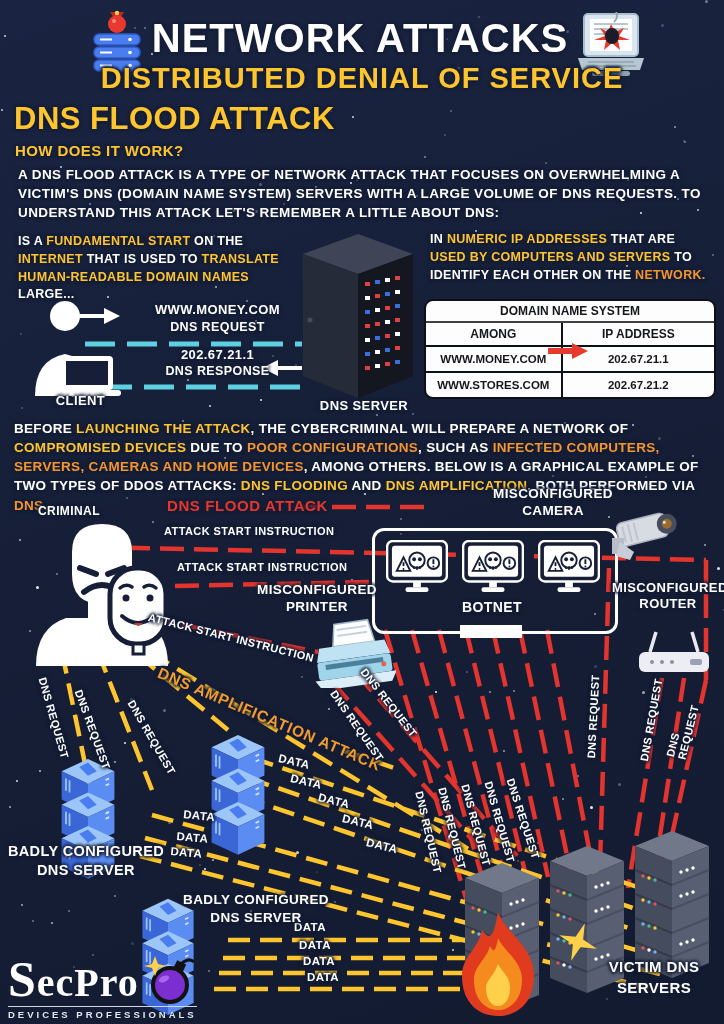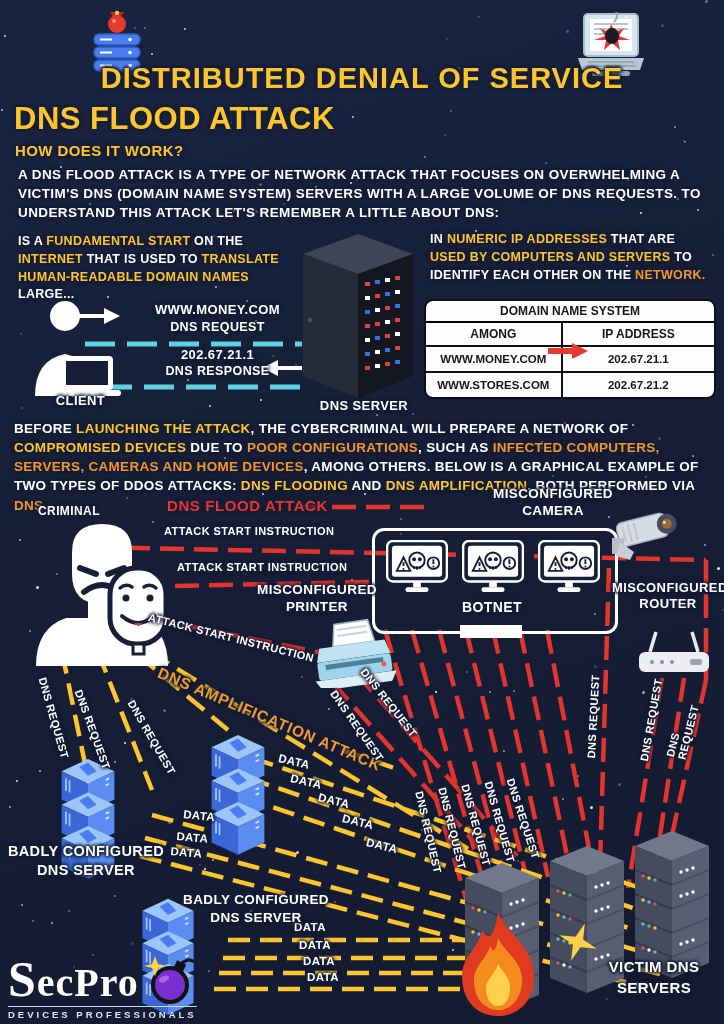--- a/index.html
+++ b/index.html
@@ -20,21 +20,21 @@
   #subtitle{left:0;top:62px;width:724px;font-size:29px;letter-spacing:1px;text-align:center;color:#ffc52e;}
   #h2{left:14px;top:101px;font-size:31px;color:#ffc52e;letter-spacing:.5px;}
   #h3{left:15px;top:142px;font-size:15px;color:#ffc52e;}
   #introp{left:18px;top:166px;width:700px;font-size:13.5px;line-height:1.4;}
   #colL{left:18px;top:233px;width:288px;font-size:12.5px;}
   #colR{left:430px;top:231px;width:282px;font-size:12.5px;}
   #bridge{left:14px;top:419px;width:702px;font-size:13.5px;}
   
   #dnstable{left:424px;top:299px;width:288px;background:#fdfdfd;border:2px solid #0d1016;
     border-radius:9px;overflow:hidden;z-index:4;color:#14161c;font-weight:bold;}
-  #dnstable .t{font-size:12px;text-align:center;padding:3px 0;border-bottom:2px solid #000000;}
+  #dnstable .t{font-size:12px;text-align:center;padding:3px 0;border-bottom:2px solid #404040;}
   #dnstable .row{display:flex;border-bottom:2px solid #0d1016;}
   #dnstable .row:last-child{border-bottom:none;}
   #dnstable .c1{width:47%;border-right:2px solid #0d1016;padding:6px 2px;font-size:11.5px;text-align:center;}
   #dnstable .c2{width:53%;padding:6px 2px;font-size:11.5px;text-align:center;}
   #dnstable .hd{padding:4px 2px;font-size:12px;}
   #botnet-box{left:372px;top:528px;width:240px;height:100px;border:3px solid #fff;
     border-radius:12px;z-index:3;}
   .rot{transform-origin:0 0;}
   #logo{left:8px;top:950px;z-index:6;color:#fff;}
   #brand{font-family:"Liberation Serif",serif;font-weight:bold;font-size:40px;letter-spacing:1px;}
@@ -280,20 +280,21 @@
     </g>
     <g stroke="#fff" stroke-width="2.2">
       <path d="M10 29.5 L22 29.5 M10 42.5 L22 42.5 M10 55.5 L22 55.5"></path>
     </g>
     <g fill="#fff">
         <circle cx="40" cy="29.5" r="1.8"></circle>
         <circle cx="40" cy="42.5" r="1.8"></circle>
         <circle cx="40" cy="55.5" r="1.8"></circle>
       </g>
   </svg>
+  <div class="lbl" id="title">NETWORK ATTACKS</div>
   <svg class="abs" style="left:574px;top:12px;z-index:4" width="74" height="68" viewBox="0 0 74 68">
     <rect x="10" y="2" width="54" height="42" rx="4" fill="#d9e6f0" stroke="#a9bfcf" stroke-width="2"></rect>
     <rect x="16" y="7" width="42" height="32" fill="#fff"></rect>
     <path d="M20 12 H54 M20 17 H54 M20 22 H34" stroke="#b9c6d0" stroke-width="2"></path>
     <polygon points="37,12 41,20 50,16 45,24 56,28 44,28 46,38 38,31 30,38 32,28 20,28 31,24 26,16 34,20" fill="#e8392f"></polygon>
     <ellipse cx="38" cy="24" rx="7" ry="8" fill="#1a1d27"></ellipse>
     <path d="M40 10 Q45 5 42 0" stroke="#9aa5ad" stroke-width="2" fill="none"></path>
     <polygon points="4,46 70,46 66,58 8,58" fill="#b7c7d2"></polygon>
     <path d="M14 50 H60 M12 54 H62" stroke="#8fa2ae" stroke-width="1.5"></path>
     <rect x="18" y="59" width="38" height="5" rx="2.5" fill="#8fa2ae"></rect>

